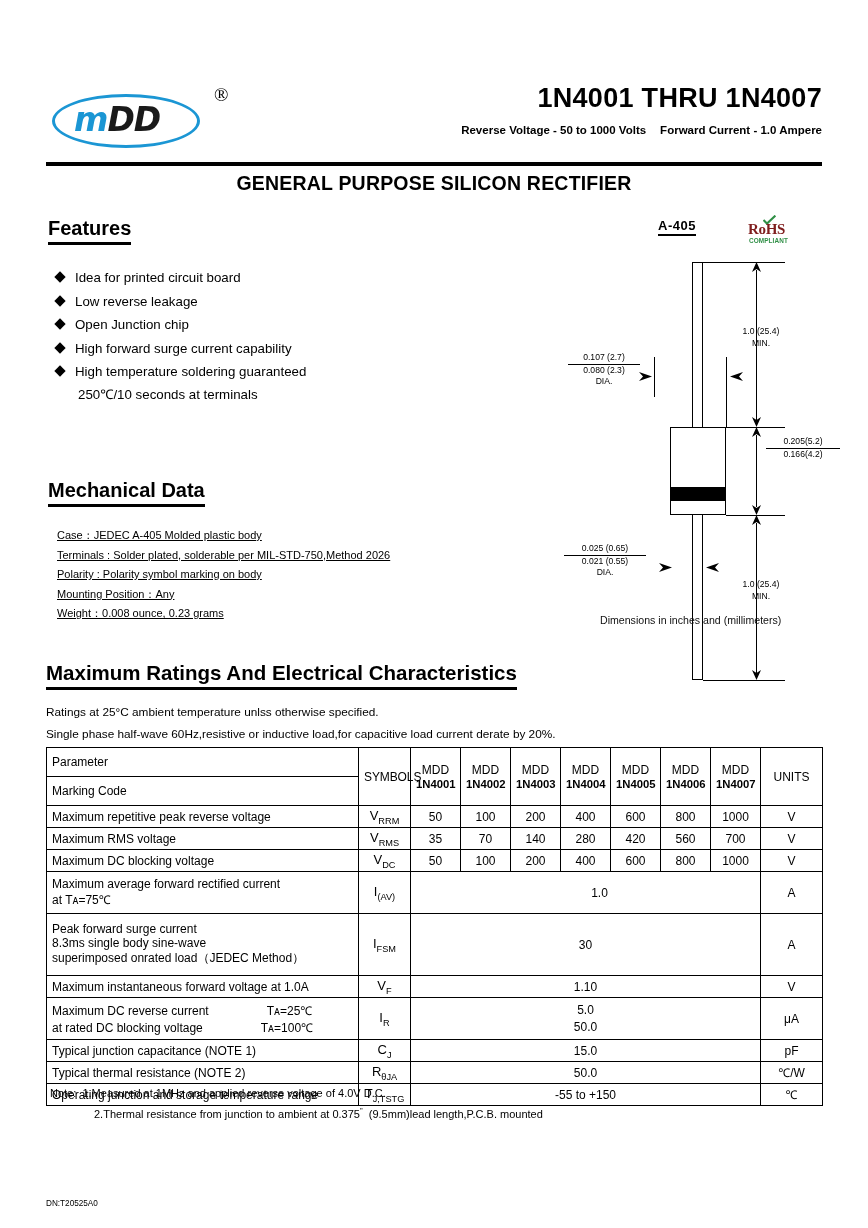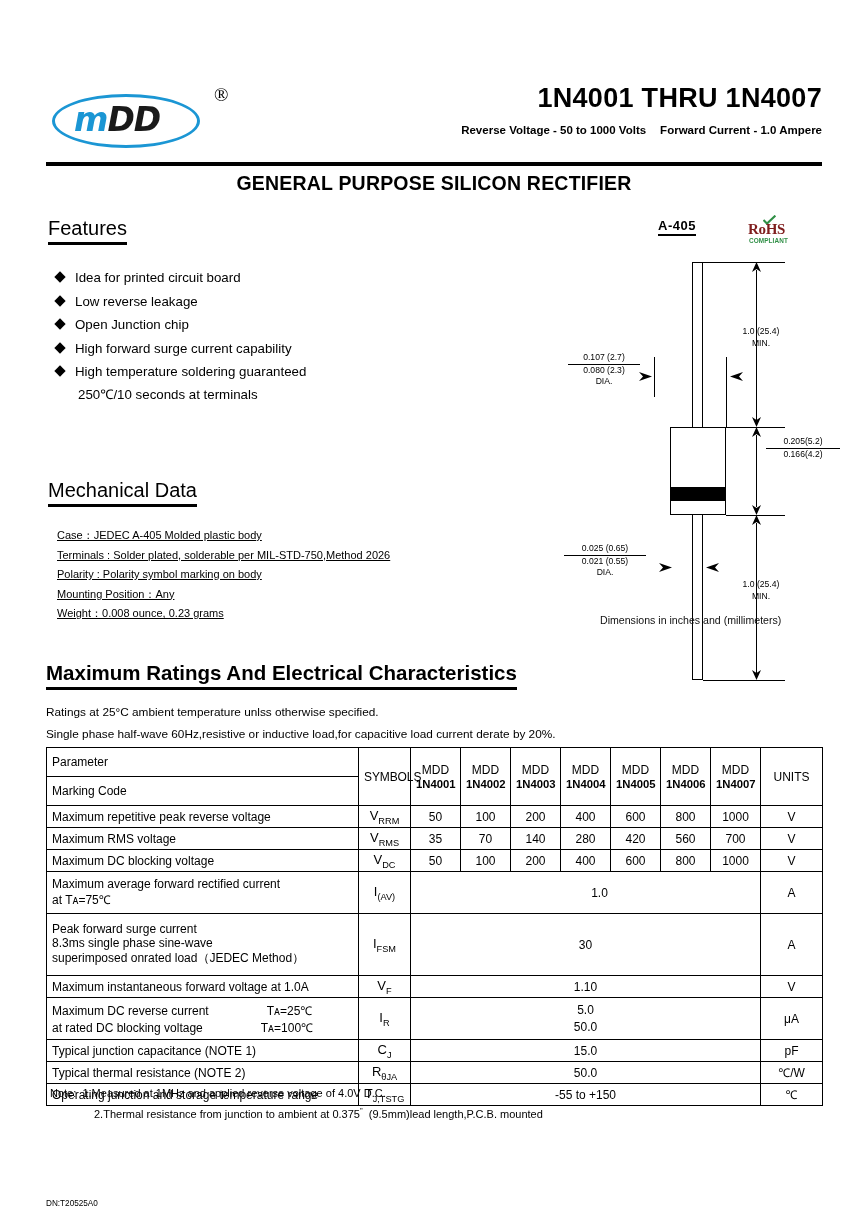--- a/index.html
+++ b/index.html
@@ -51,21 +51,21 @@
     position: absolute; left: 46px; top: 126px; width: 776px; height: 4px; background: #000;
   }
 
   .gp-title {
     position: absolute; left: 0; top: 136px; width: 868px; text-align: center;
     font-size: 19.5px; font-weight: 700; letter-spacing: 0.2px;
   }
 
   
   .sec-head {
-    font-size: 20px; font-weight: 400; display: inline-block;
+    font-size: 20px; font-weight: 700; display: inline-block;
     border-bottom: 3px solid #000; padding-bottom: 2px;
   }
   .features { position: absolute; left: 48px; top: 181px; width: 520px; }
   .feat-list { margin-top: 22px; }
   .feat-item {
     font-size: 13.3px; line-height: 22.5px; position: relative; padding-left: 27px;
     margin-bottom: 1px;
   }
   .feat-item .dia {
     position: absolute; left: 8px; top: 6px; width: 8px; height: 8px;
@@ -393,21 +393,21 @@
       </tr>
 
       <tr class="r-two">
         <td><span>Maximum average forward rectified current</span><br><span>at Tᴀ=75℃</span></td>
         <td style="text-align:center;"><span class="sym"><span>I</span><span class="sub">(AV)</span></span></td>
         <td colspan="7" style="text-align:center;padding-left:33px;">1.0</td>
         <td style="text-align:center;">A</td>
       </tr>
 
       <tr class="r-three">
-        <td><span>Peak forward surge current</span><br><span>8.3ms single phase sine-wave</span><br><span>superimposed onrated load（JEDEC Method）</span></td>
+        <td><span>Peak forward surge current</span><br><span>8.3ms single body sine-wave</span><br><span>superimposed onrated load（JEDEC Method）</span></td>
         <td style="text-align:center;"><span class="sym"><span>I</span><span class="sub">FSM</span></span></td>
         <td colspan="7" style="text-align:center;">30</td>
         <td style="text-align:center;">A</td>
       </tr>
 
       <tr class="r-one">
         <td>Maximum instantaneous forward voltage at 1.0A</td>
         <td style="text-align:center;"><span class="sym"><span>V</span><span class="sub">F</span></span></td>
         <td colspan="7" style="text-align:center;">1.10</td>
         <td style="text-align:center;">V</td>

